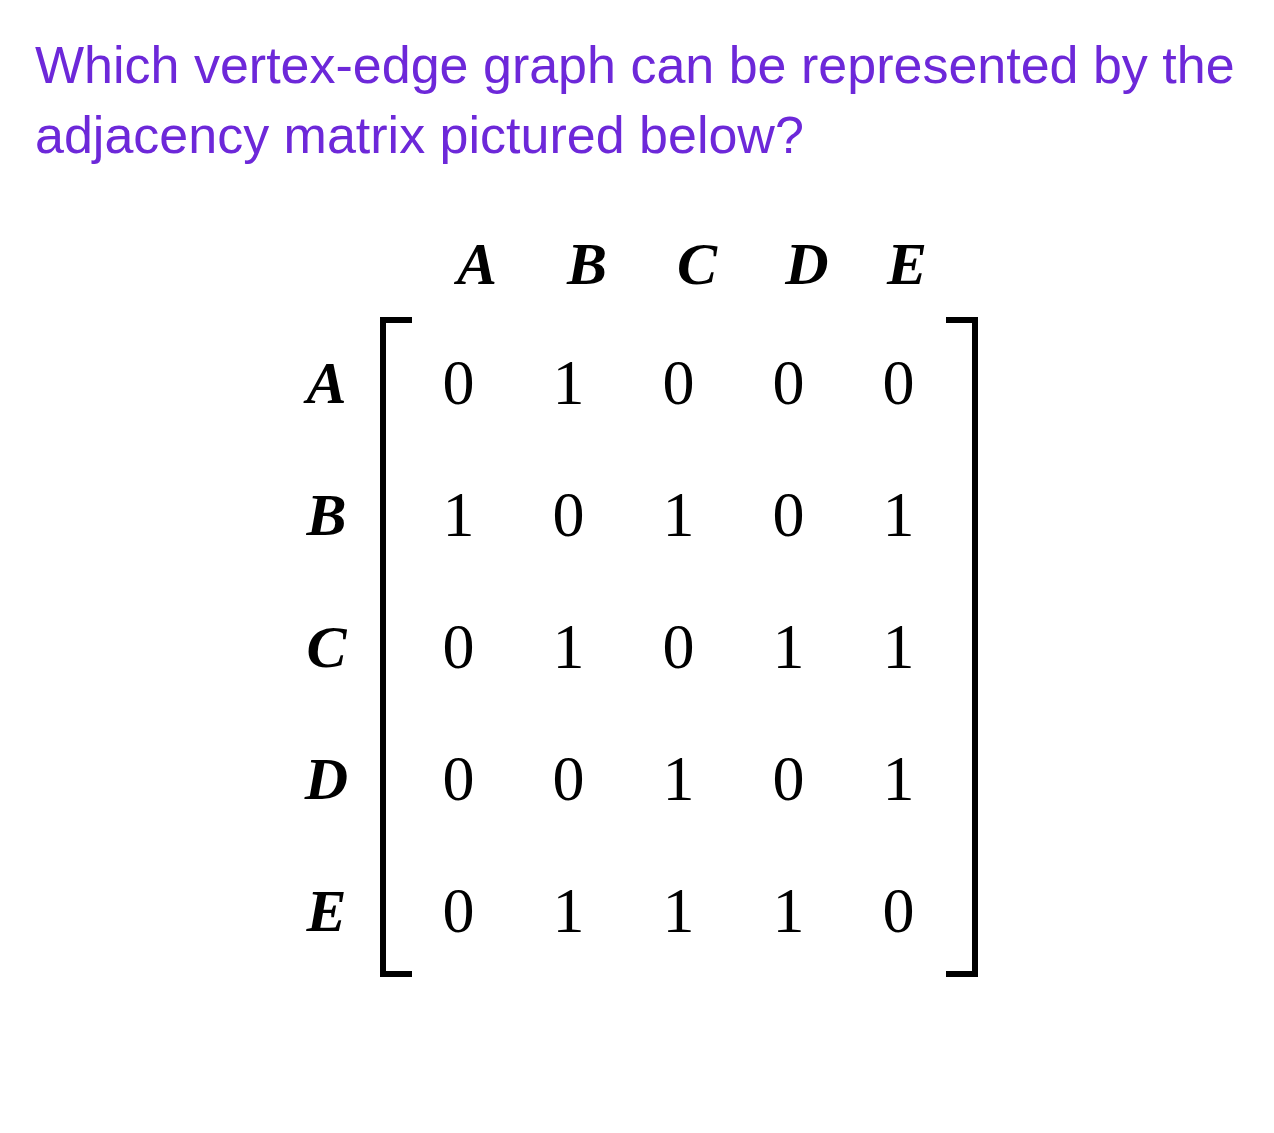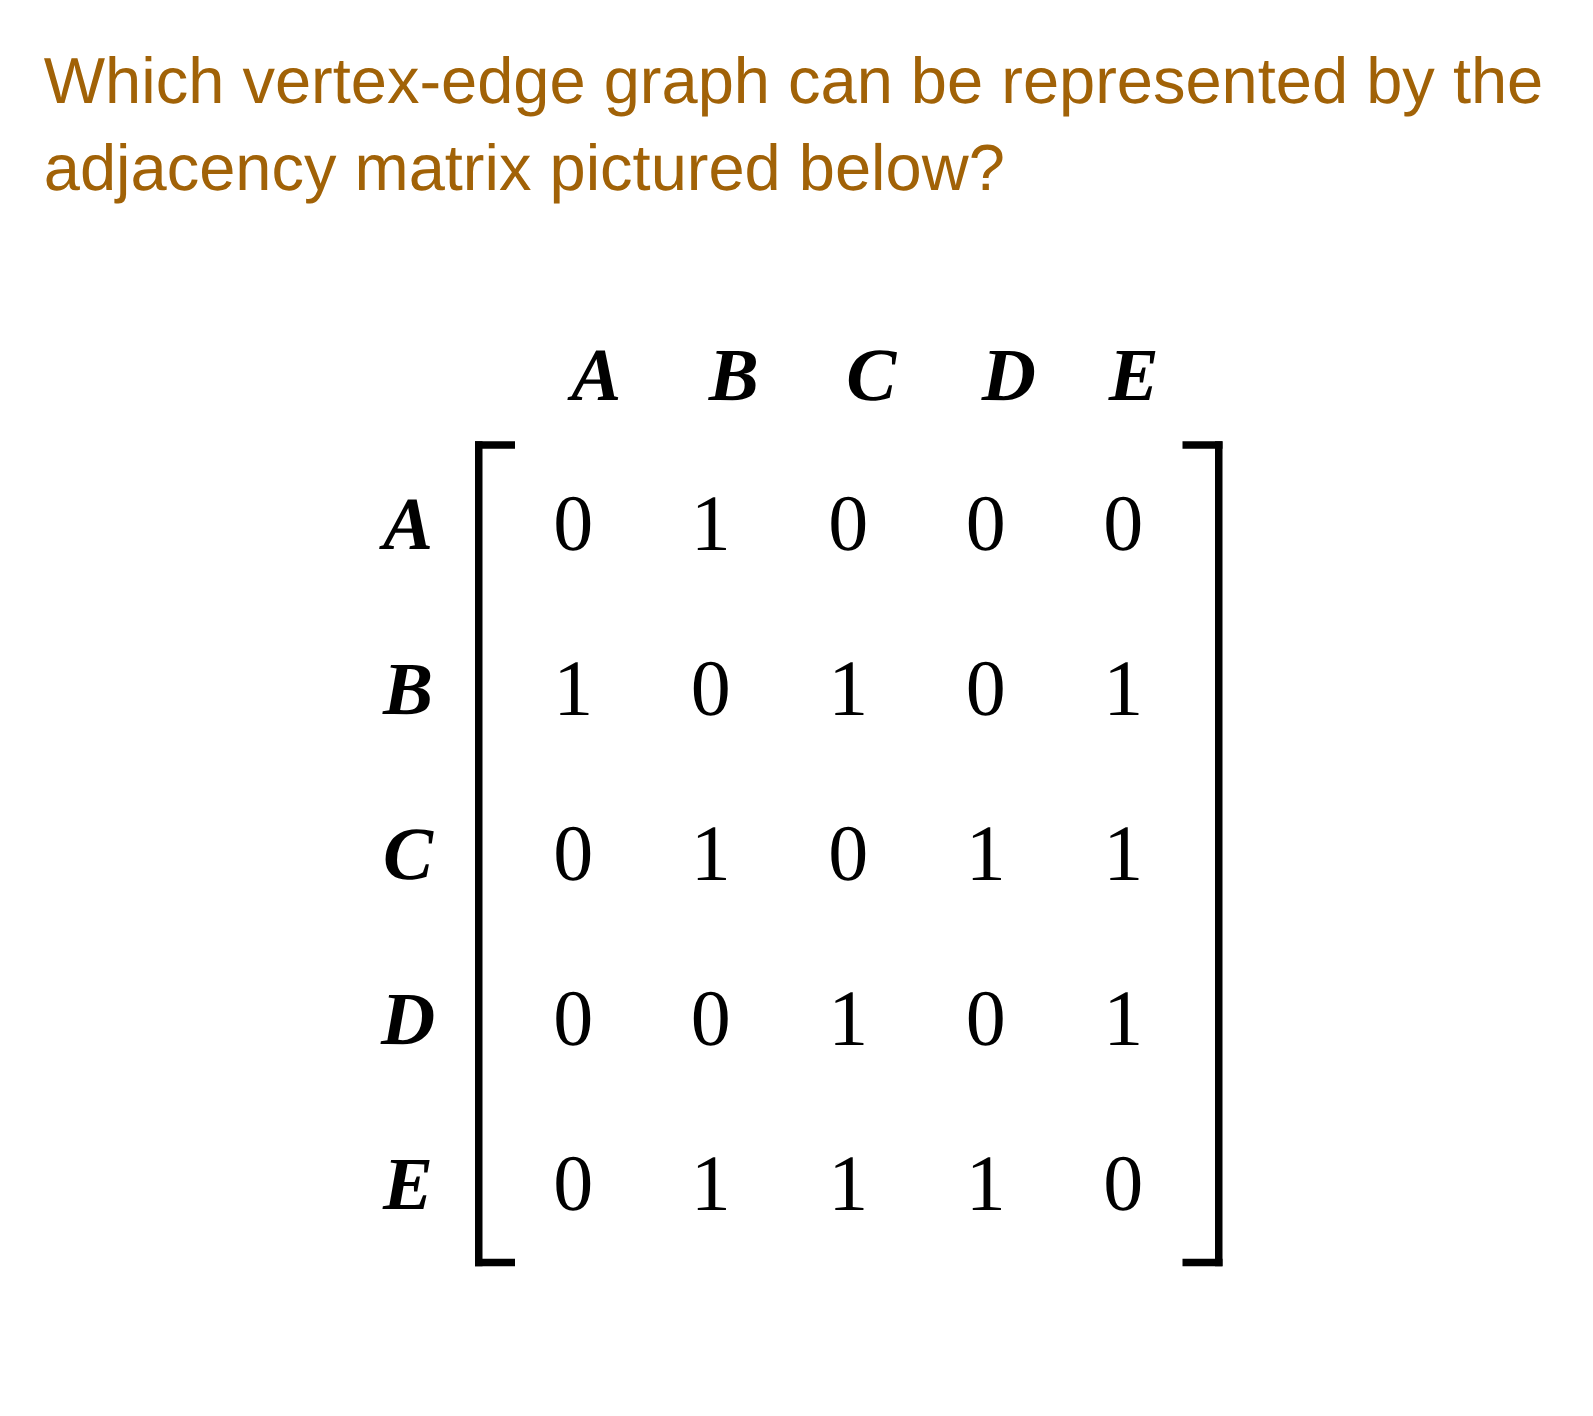--- a/index.html
+++ b/index.html
@@ -6,22 +6,22 @@
       margin: 0;
       padding: 30px 30px 30px 35px;
       font-family: Arial, Helvetica, sans-serif;
       background: white;
       width: 1274px;
       box-sizing: border-box;
     }
     .question {
       font-size: 52px;
       line-height: 1.35;
-      color: #a16207;
-      margin-bottom: 96px;
+      color: #6d28d9;
+      margin-bottom: 60px;
       font-weight: normal;
     }
     .matrix-container {
       display: flex;
       justify-content: center;
       align-items: flex-start;
     }
     .matrix-wrapper {
       display: flex;
       flex-direction: column;

